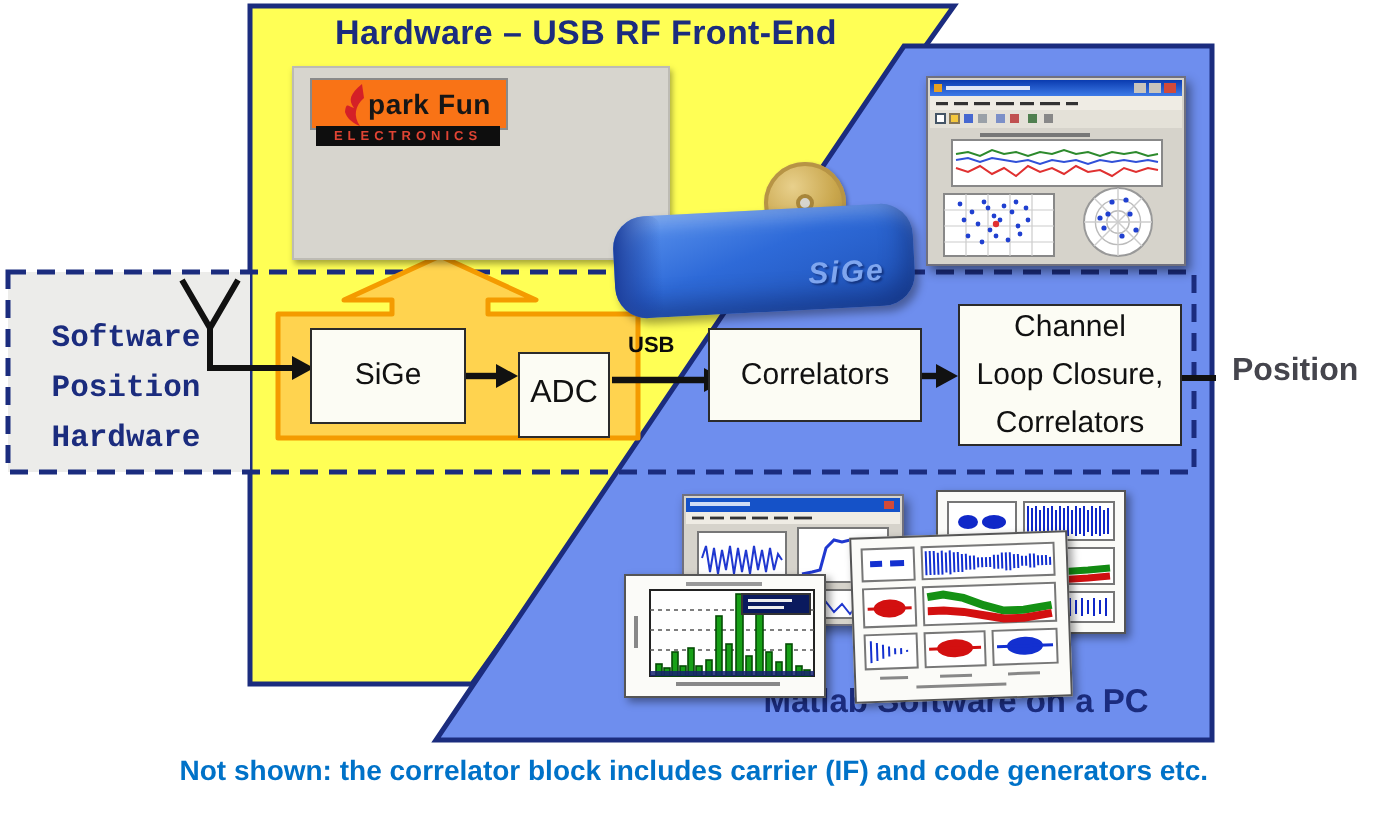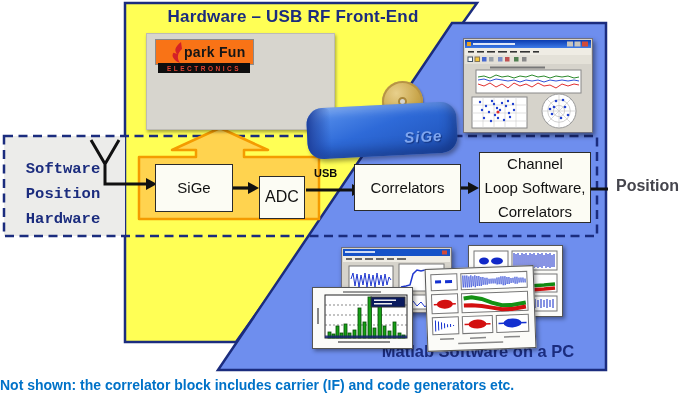--- a/index.html
+++ b/index.html
@@ -20,22 +20,22 @@
          align-items:center;justify-content:center;font-size:15px;color:#111;line-height:1.42;
          box-sizing:border-box;text-align:center;}
   .radio{left:155px;top:164px;width:78px;height:48px;}
   .adc{left:259px;top:176px;width:46px;height:43px;font-size:16px;}
   .corr{left:354px;top:164px;width:107px;height:47px;}
   .chan{left:479px;top:152px;width:112px;height:71px;justify-content:space-between;}
   .usb{left:314px;top:167px;width:44px;font-size:11px;font-weight:600;color:#0b0b0b;}
   .pos{left:616px;top:177px;width:84px;font-size:16px;font-weight:bold;color:#45454d;}
   .matlab-label{left:362px;top:342px;width:232px;text-align:center;font-size:16.5px;
                 font-weight:bold;color:var(--navy);}
-  .caption{left:0;top:377px;width:568px;text-align:left;font-size:14px;font-weight:bold;
-           color:var(--caption-blue);}
+  .caption{left:0;top:377px;width:568px;text-align:right;font-size:14px;font-weight:bold;
+           color:var(--caption-blue);padding-left:36px;}
   
   .photo{left:146px;top:33px;width:187px;height:95px;background:#D7D5CE;border:1px solid #bdbbb4;
          box-shadow:1px 2px 3px rgba(0,0,0,.35);}
   .logo-box{left:8px;top:5px;width:99px;height:26px;background:#f97316;border:1px solid #8a8a8a;
             display:flex;align-items:center;box-sizing:border-box;padding-left:15px;}
   .logo-box .brand{font-size:14px;font-weight:bold;color:#161616;letter-spacing:.3px;}
   .electro-bar{left:11px;top:29px;width:92px;height:10px;background:#0e0e0e;display:flex;
                align-items:center;justify-content:center;}
   .electro-bar span{font-size:6.5px;font-weight:bold;color:#e04434;letter-spacing:2.5px;}
   .coin{left:235px;top:47px;width:41px;height:41px;border-radius:50%;
@@ -203,21 +203,21 @@
   </div>
   <div class="abs block adc">
     <span>ADC</span>
   </div>
   <div class="abs usb">USB</div>
   <div class="abs block corr">
     <span>Correlators</span>
   </div>
   <div class="abs block chan">
     <span>Channel</span>
-    <span>Loop Software,</span>
+    <span>Loop Closure,</span>
     <span>Correlators</span>
   </div>
   <div class="abs pos">Position</div>
 
   <div class="abs title">Hardware – USB RF Front-End</div>
   <div class="abs sdr-text">
     <div>Software</div>
     <div>Position</div>
     <div>Hardware</div>
   </div>

